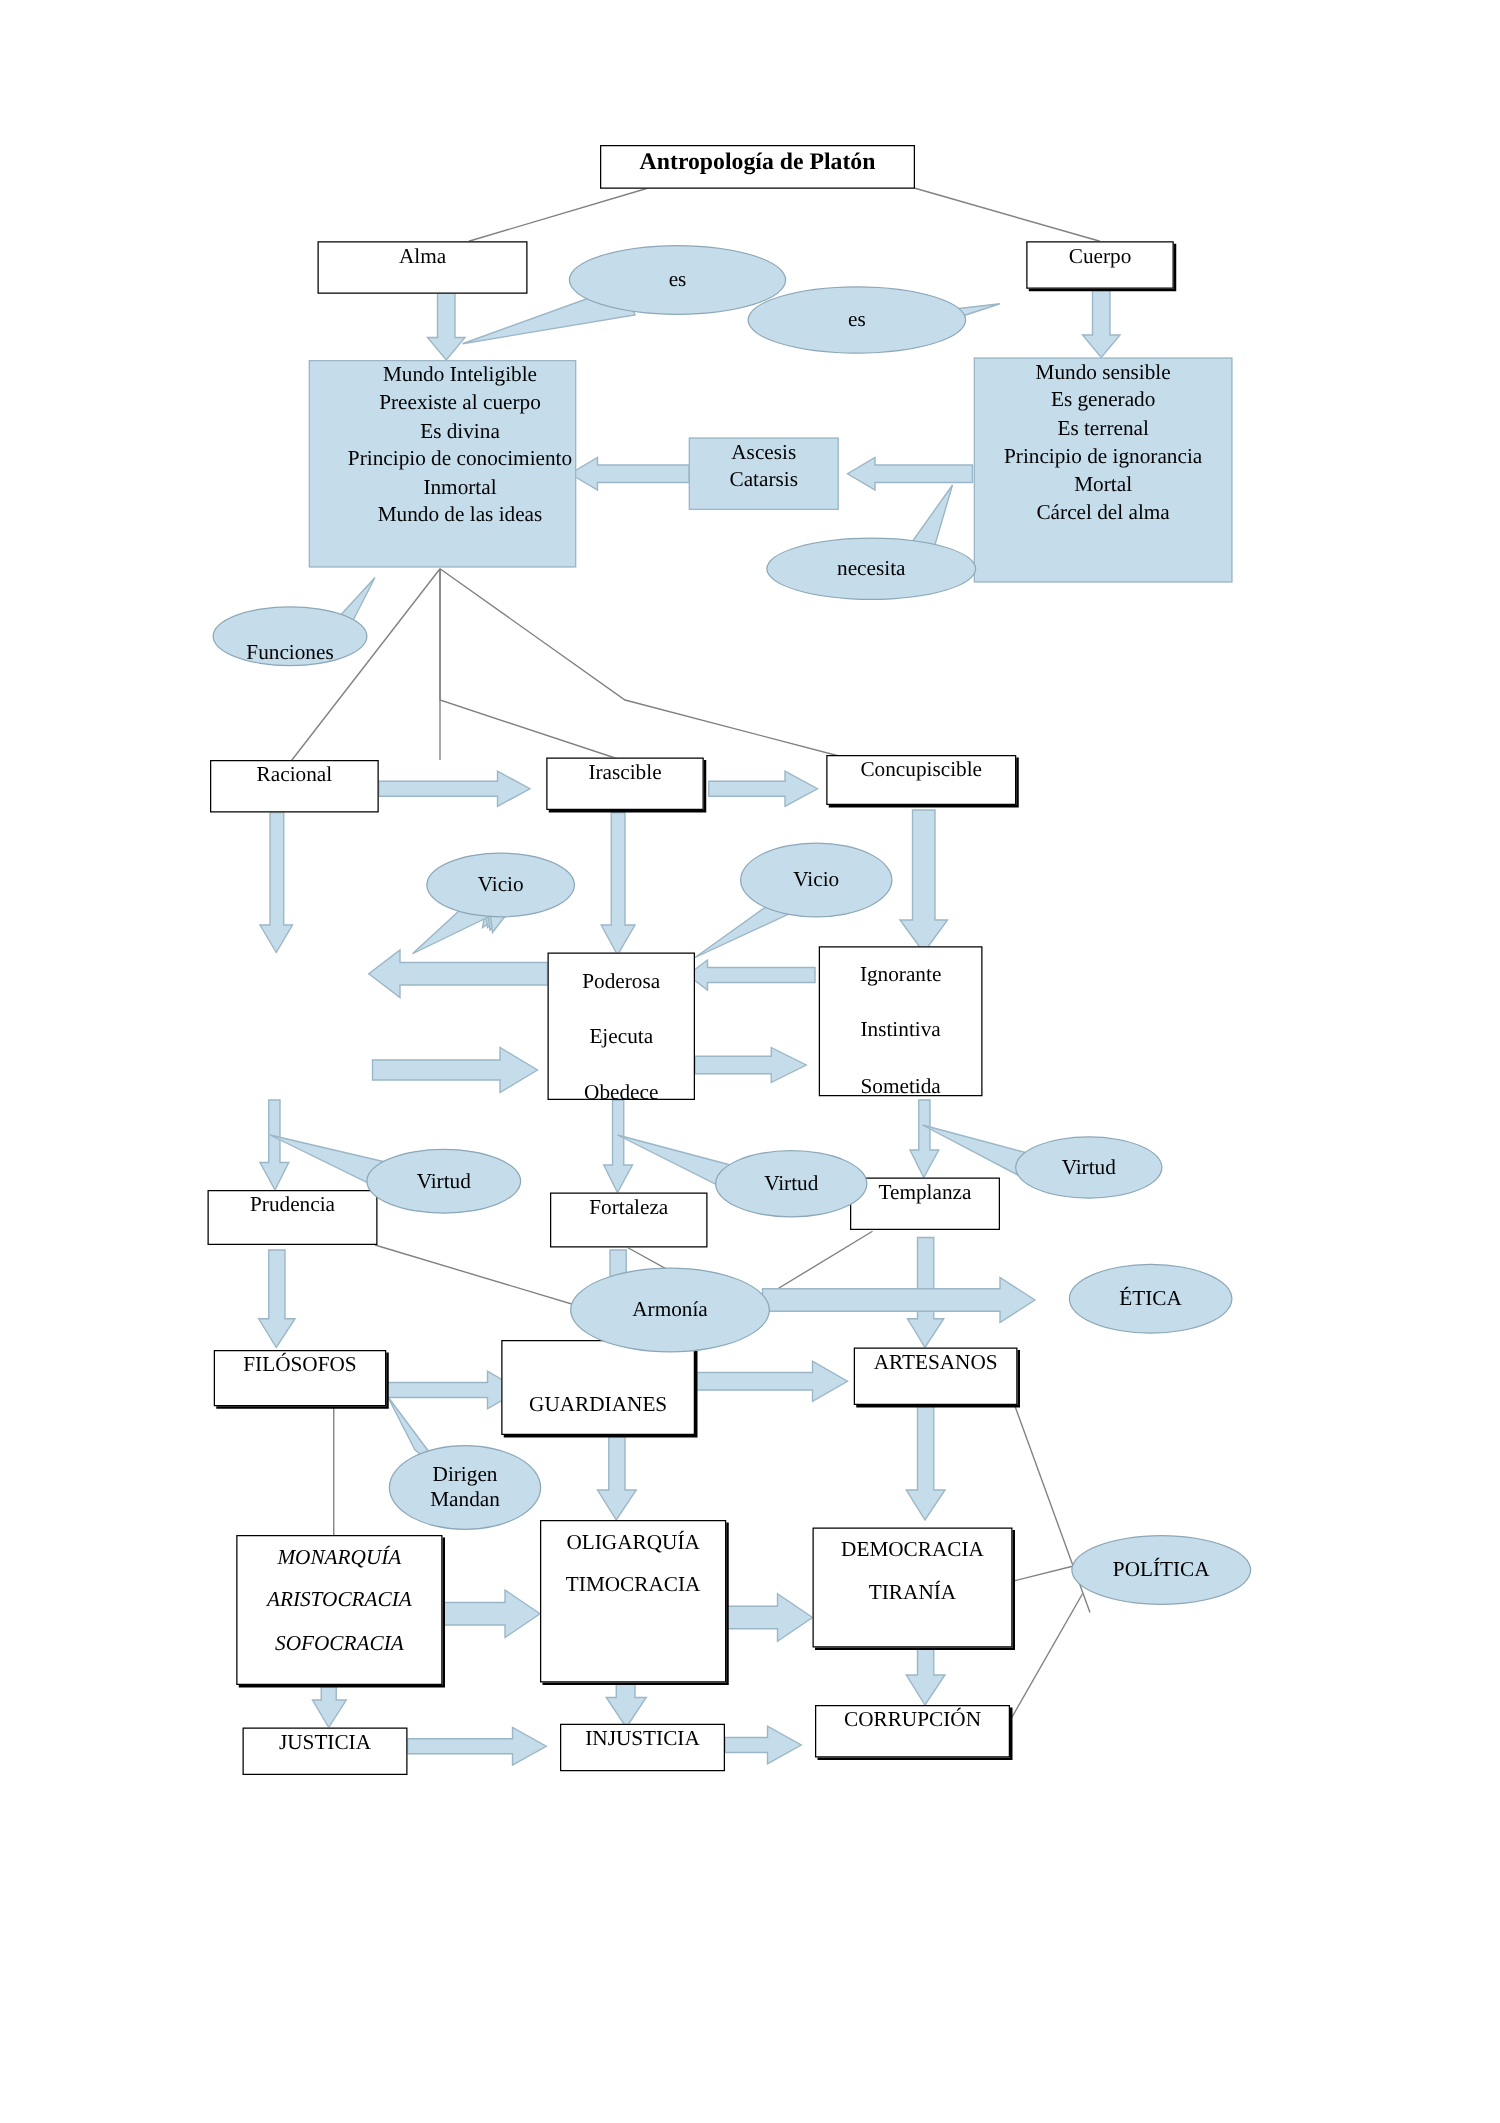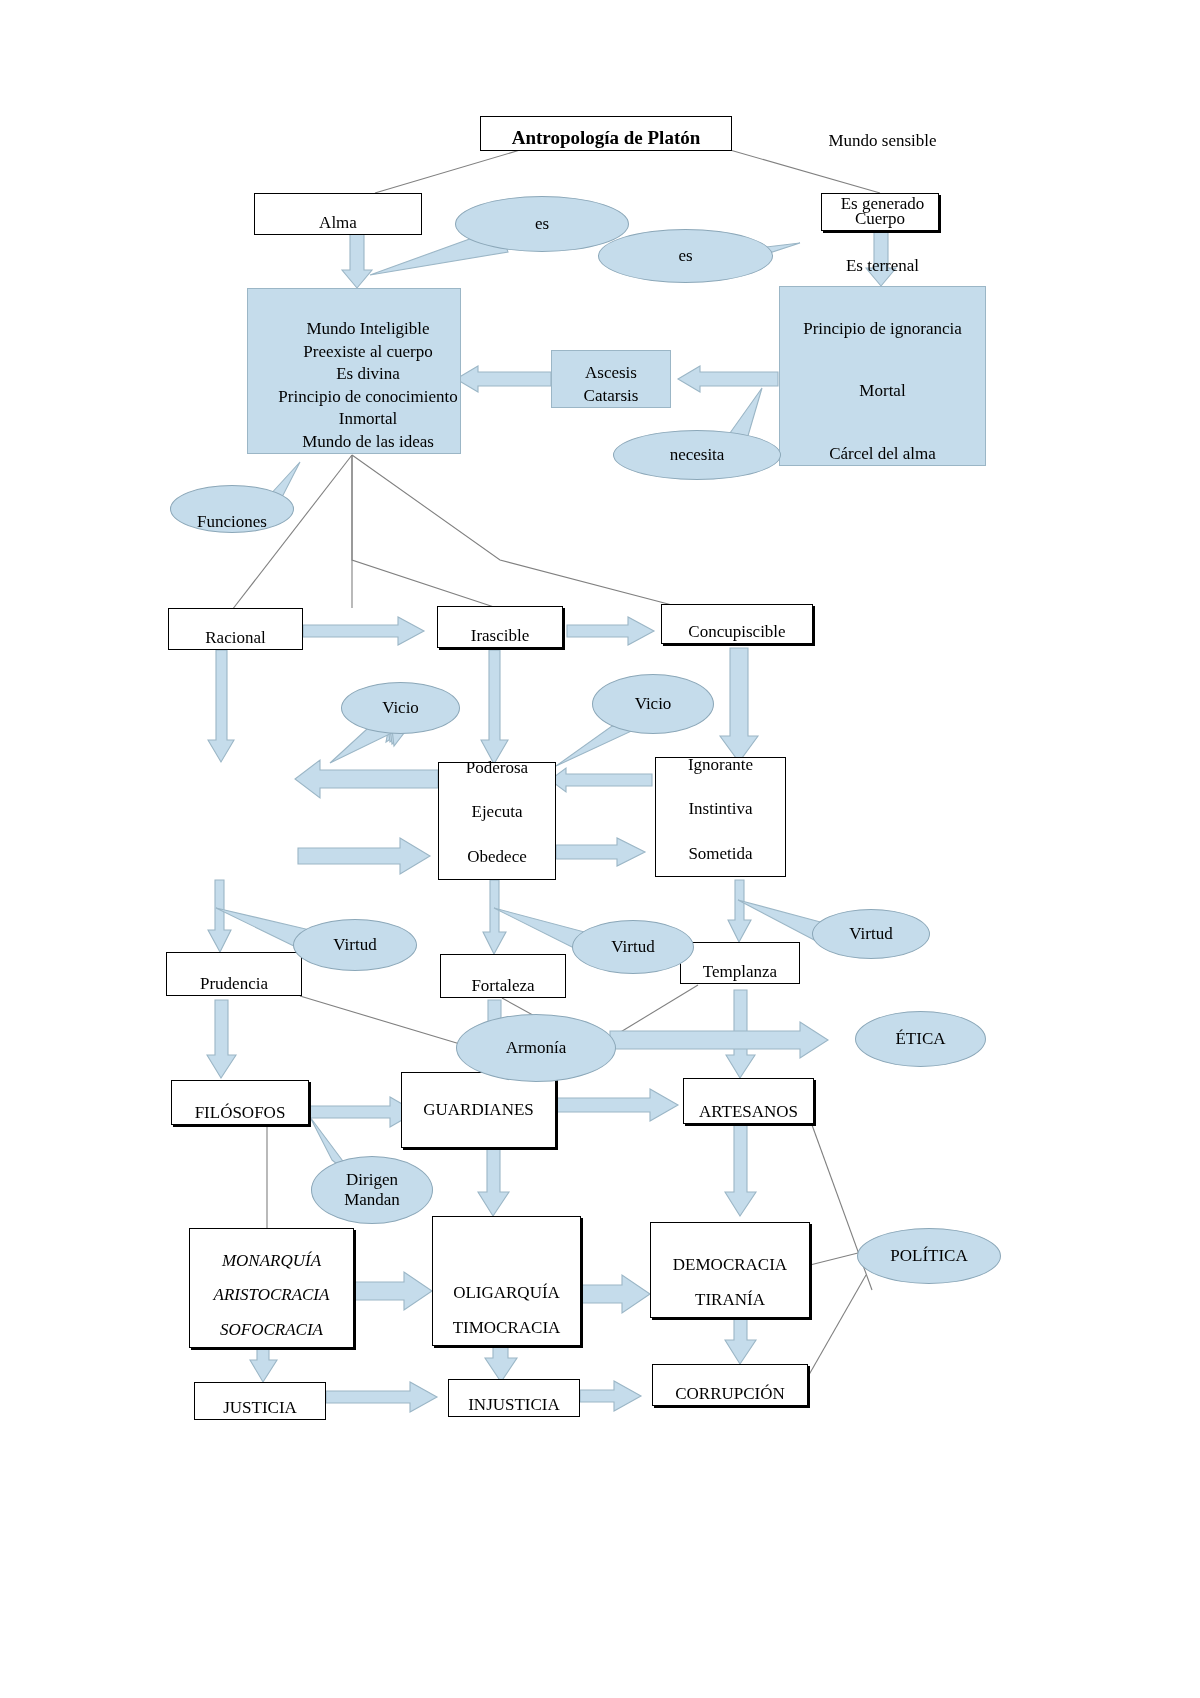--- a/index.html
+++ b/index.html
@@ -24,21 +24,21 @@
     width: 1200px;
     height: 1698px;
     pointer-events: none;
   }
   .node {
     position: absolute;
     box-sizing: border-box;
     display: flex;
     flex-direction: column;
     align-items: center;
-    justify-content: flex-end;
+    justify-content: flex-start;
     text-align: center;
     background: #ffffff;
     border: 1px solid #000000;
     font-size: 17px;
     color: #000000;
     line-height: 1.32;
     z-index: 3;
   }
   .node.shadow {
     box-shadow: 2px 2px 0 0 #000000;
@@ -213,21 +213,21 @@
 
   <div class="node blue" style="left:247px; top:288px; width:214px; height:166px;padding-left:28px;">
     <span class="ln">Mundo  Inteligible</span>
     <span class="ln">Preexiste al cuerpo</span>
     <span class="ln">Es divina</span>
     <span class="ln">Principio de conocimiento</span>
     <span class="ln">Inmortal</span>
     <span class="ln">Mundo de las ideas</span>
   </div>
 
-  <div class="node blue" style="left:779px; top:286px; width:207px; height:180px;gap:40px;">
+  <div class="node blue" style="left:779px; top:286px; width:207px; height:180px;">
     <span class="ln">Mundo sensible</span>
     <span class="ln">Es generado</span>
     <span class="ln">Es terrenal</span>
     <span class="ln">Principio de ignorancia</span>
     <span class="ln">Mortal</span>
     <span class="ln">Cárcel del alma</span>
   </div>
 
   <div class="node blue" style="left:551px; top:350px; width:120px; height:58px;">
     <span class="ln">Ascesis</span>

